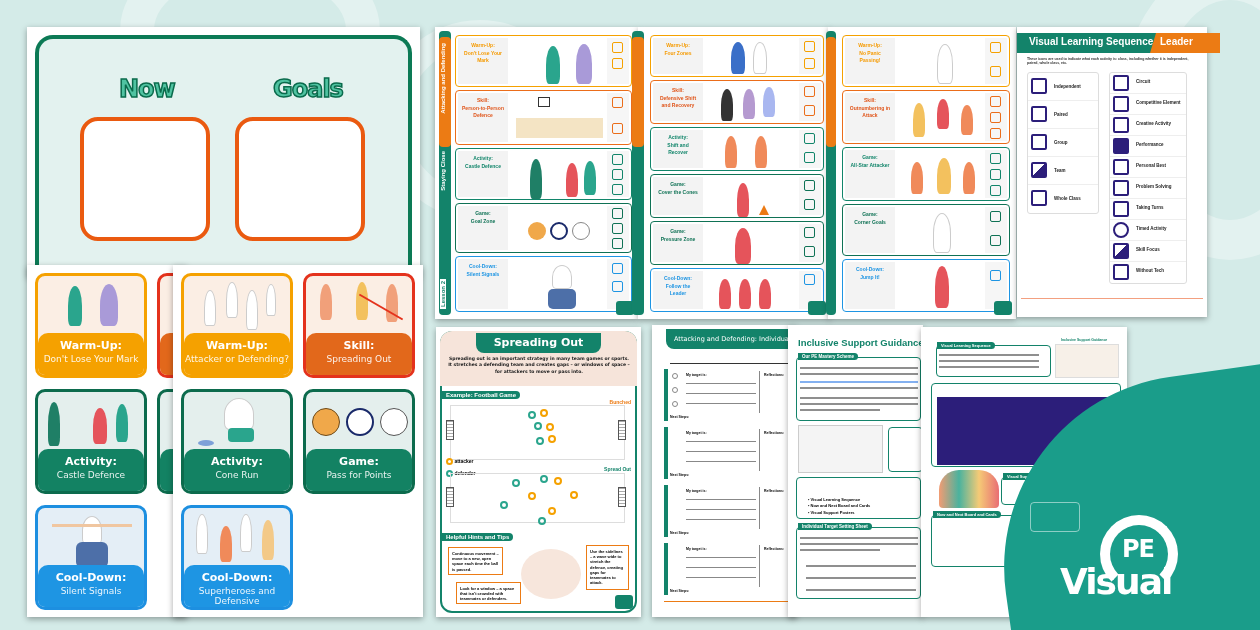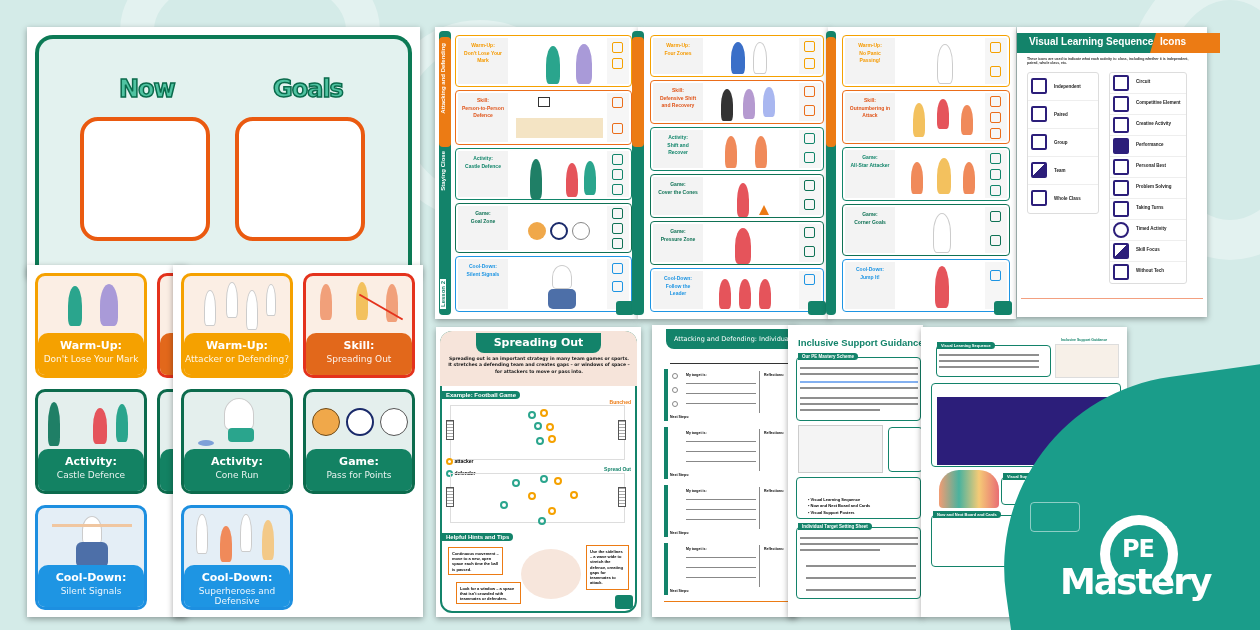--- a/index.html
+++ b/index.html
@@ -385,21 +385,21 @@
       <div class="rt">
         <div class="ico" style="left:5px;top:8px;border-color:#1e95e3"></div>
       </div>
     </div>
   <div class="twinkl"></div>
 </div>
 
 <div class="sheet" style="left:1017px;top:27px;width:190px;height:290px">
   <div class="vls-head">
     <span class="t">Visual Learning Sequence</span>
-    <span class="o">Icons</span>
+    <span class="o">Leader</span>
   </div>
   <div class="abs" style="left:10px;top:30px;width:170px;font:bold 3.5px 'Liberation Sans',sans-serif;color:#333">These icons are used to indicate what each activity is: class, including whether it is independent, paired, whole class, etc.</div>
   <div class="ic-list" style="left:10px;top:45px;width:72px">
     <div class="ic-item" style="height:28px">
         <span class="sq" style="top:5px"></span>
         <span class="nm" style="top:11px">Independent</span>
       </div>
     <div class="ic-item" style="height:28px">
         <span class="sq" style="top:5px"></span>
         <span class="nm" style="top:11px">Paired</span>
@@ -612,14 +612,14 @@
   <div class="hl" style="left:82px;top:146px;font-size:4px">Visual Support Posters</div>
   <div class="abs" style="left:10px;top:188px;width:85px;height:52px;border:1.5px solid #13836a;border-radius:4px"></div>
   <div class="hl" style="left:12px;top:184px;font-size:4px">Now and Next Board and Cards</div>
 </div>
 
 <div class="abs" style="left:1000px;top:380px;width:320px;height:320px;background:#1a9d8a;border-radius:60% 0 0 0;transform:rotate(-8deg)"></div>
 <div class="abs" style="left:1030px;top:502px;width:50px;height:30px;border:1.5px solid rgba(255,255,255,.5);border-radius:4px"></div>
 <div class="abs" style="left:1060px;top:515px;width:200px;height:110px">
   <div class="abs" style="left:40px;top:0;width:78px;height:78px;border:10px solid #fff;border-bottom-color:transparent;border-radius:50%"></div>
   <div class="abs" style="left:62px;top:20px;color:#fff;font:bold 24px 'DejaVu Sans',sans-serif;letter-spacing:-1px">PE</div>
-  <div class="abs" style="left:0;top:46px;color:#fff;font:bold 36px 'DejaVu Sans',sans-serif;letter-spacing:-2px">Mastery</div>
+  <div class="abs" style="left:0;top:46px;color:#fff;font:bold 36px 'DejaVu Sans',sans-serif;letter-spacing:-2px">Visual</div>
 </div>
 
 </body></html>

